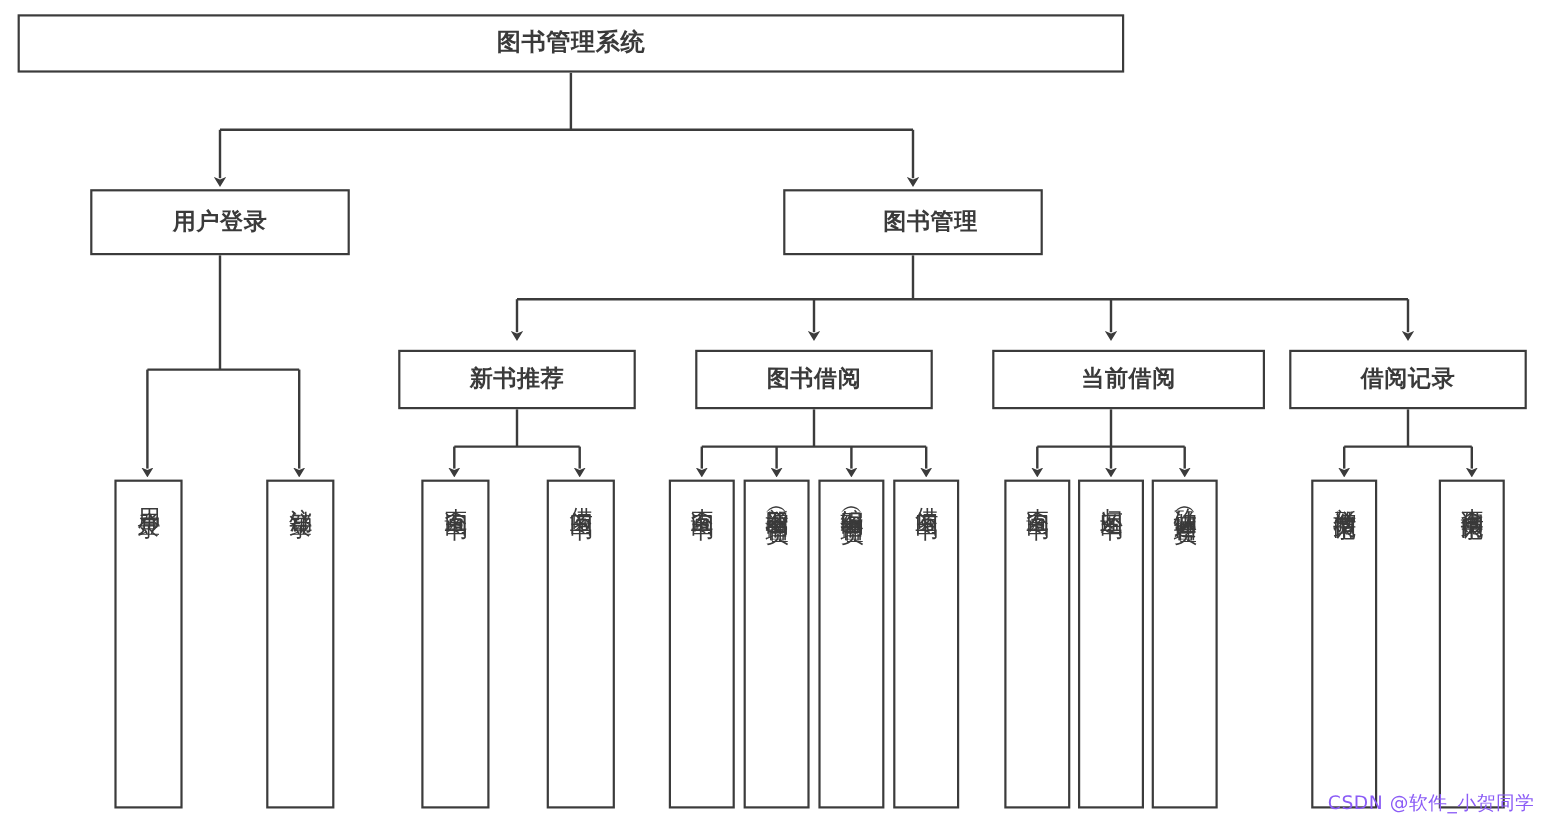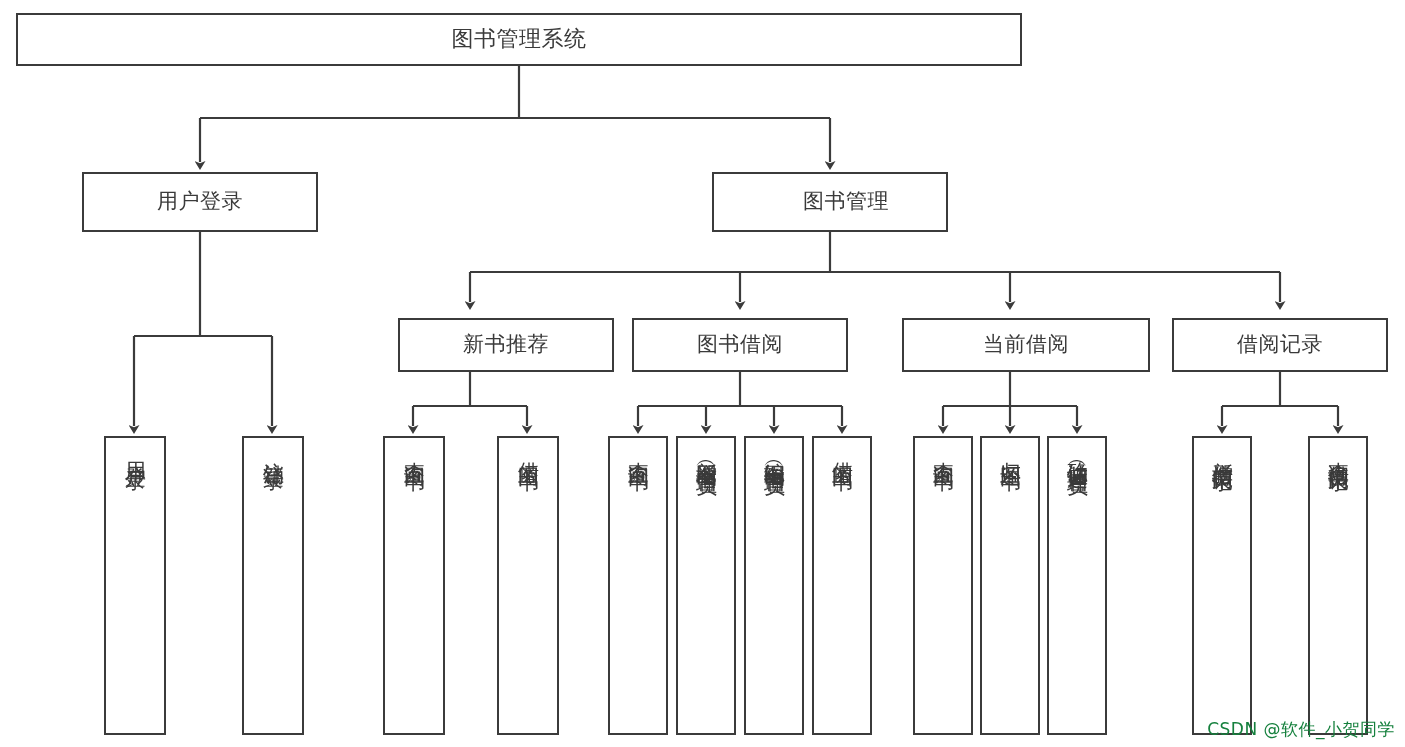--- a/index.html
+++ b/index.html
@@ -37,20 +37,21 @@
   .node-label {
     display: block;
     text-align: center;
     line-height: 1.12;
     color: #3a3a3a;
   }
   .h-node .node-label {
     font-size: 21px;
     letter-spacing: 0.5px;
     white-space: nowrap;
+    font-weight: bold;
   }
   .title-node .node-label {
     font-size: 22px;
     letter-spacing: 0.5px;
   }
   .v-node {
     align-items: flex-start;
     justify-content: center;
     padding-top: 7px;
   }
@@ -63,21 +64,21 @@
     white-space: nowrap;
   }
   .v-node.v-node-tall .node-label {
     letter-spacing: 2px;
   }
   #watermark {
     position: absolute;
     right: 10px;
     bottom: 6px;
     font-size: 17px;
-    color: #15803d;
+    color: #8b5cf6;
     letter-spacing: 0.5px;
     white-space: nowrap;
     user-select: none;
   }
 </style>
 </head>
 <body>
 
 <div id="canvas">
 
@@ -137,21 +138,21 @@
     <span class="node-label">图书管理系统</span>
   </div>
 
   <div class="node-box h-node" style="left:82px; top:172px; width:236px; height:60px;">
     <span class="node-label">用户登录</span>
   </div>
   <div class="node-box h-node" style="left:712px; top:172px; width:236px; height:60px;padding-left:32px;">
     <span class="node-label">图书管理</span>
   </div>
 
-  <div class="node-box h-node" style="left:362px; top:318px; width:216px; height:54px;margin-left:36px;">
+  <div class="node-box h-node" style="left:362px; top:318px; width:216px; height:54px;">
     <span class="node-label">新书推荐</span>
   </div>
   <div class="node-box h-node" style="left:632px; top:318px; width:216px; height:54px;">
     <span class="node-label">图书借阅</span>
   </div>
   <div class="node-box h-node" style="left:902px; top:318px; width:248px; height:54px;">
     <span class="node-label">当前借阅</span>
   </div>
   <div class="node-box h-node" style="left:1172px; top:318px; width:216px; height:54px;">
     <span class="node-label">借阅记录</span>

